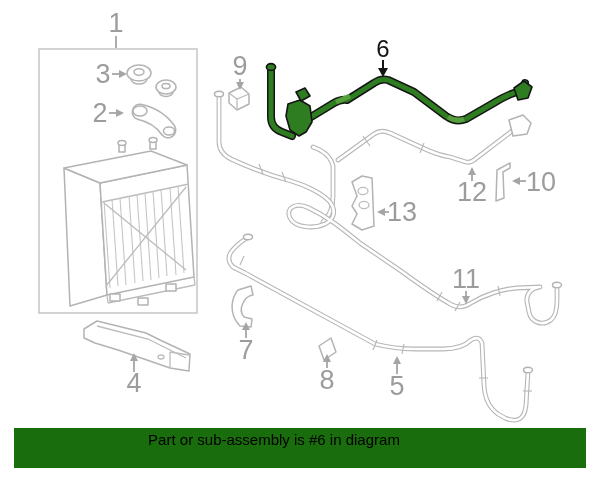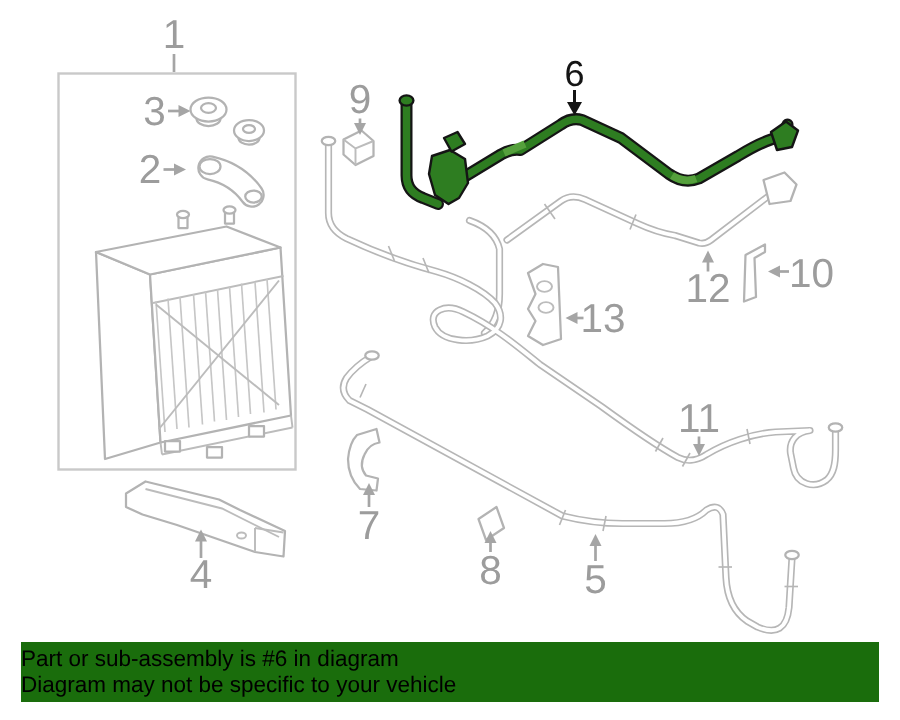--- a/index.html
+++ b/index.html
@@ -20,21 +20,21 @@
   .gblock{fill:#2e7d21;stroke:#151515;stroke-width:1.6;stroke-linejoin:round;}
   
   .lbl{font-family:"Liberation Sans",sans-serif;font-size:27px;fill:#9c9c9c;text-anchor:middle;}
   .lbl6{font-family:"Liberation Sans",sans-serif;font-size:24px;fill:#141414;text-anchor:middle;}
   .arr{stroke:#a5a5a5;stroke-width:1.8;fill:none;}
   .ahead{fill:#a5a5a5;stroke:none;}
   .arr6{stroke:#141414;stroke-width:2;fill:none;}
   .ahead6{fill:#141414;stroke:none;}
   
   #banner{position:absolute;left:14px;top:428px;width:572px;height:40px;background:#1a6d0c;
-          color:#000;padding-right:52px;box-sizing:border-box;}
+          color:#000;text-align:center;padding-right:52px;box-sizing:border-box;}
   #banner .bline{font-size:15px;line-height:17px;}
   #banner .bline:first-child{margin-top:3px;}
 </style>
 </head>
 <body>
 
 <div id="stage">
 
 <svg id="diagram-svg" width="600" height="430" viewBox="0 0 600 430">
 
@@ -233,16 +233,15 @@
   </g>
   <g>
     <text class="lbl" x="327" y="389">8</text>
     <line class="arr" x1="327" y1="368" x2="327" y2="359"></line>
     <polygon class="ahead" points="327,354 323,362 331,362"></polygon>
   </g>
 </svg>
 
 <div id="banner">
   <div class="bline">Part or sub-assembly is #6 in diagram</div>
-  <div class="bline">Diagram may not be specific to your vehicle</div>
 </div>
 
 </div>
 
 </body></html>

